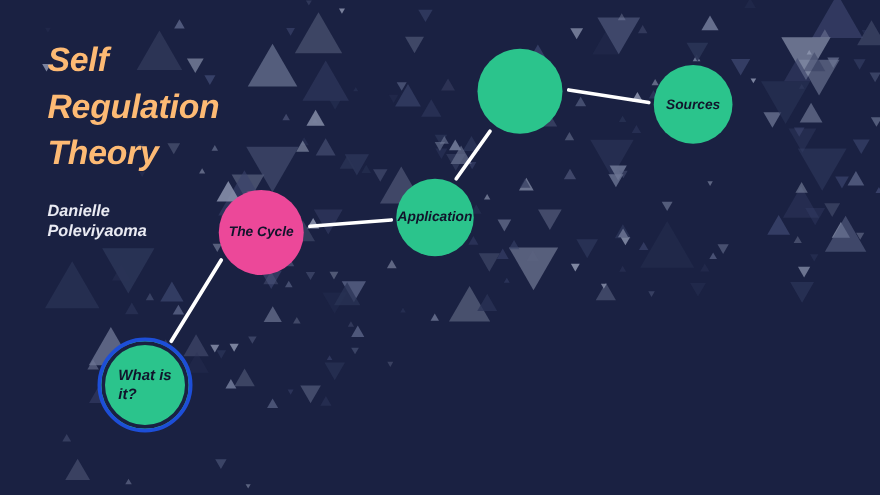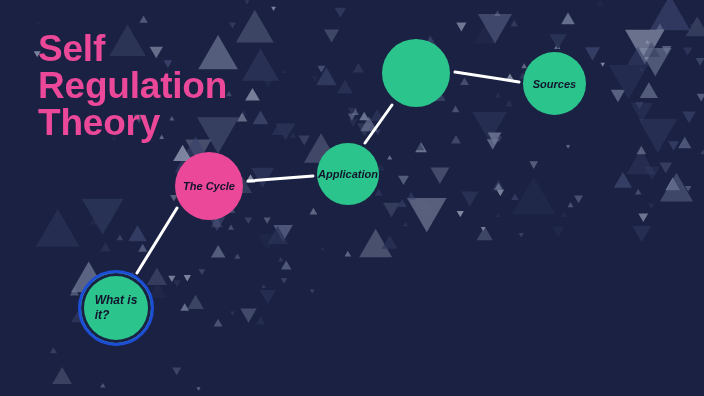--- a/index.html
+++ b/index.html
@@ -29,27 +29,28 @@
     width: 704px;
     height: 396px;
   }
   #title-block {
     position: absolute;
     left: 38px;
     top: 30px;
     width: 200px;
   }
   #deck-title {
-    color: #ec4899;
-    font-size: 37px;
+    color: #fdba74;
+    font-size: 27px;
     font-weight: bold;
     line-height: 37px;
     letter-spacing: -0.2px;
     white-space: pre-line;
     margin: 0;
+    font-style: italic;
   }
   #deck-author {
     color: #e9eaf2;
     font-size: 13px;
     font-style: italic;
     font-weight: bold;
     line-height: 16px;
     white-space: pre-line;
     margin: 0;
     margin-top: 20px;
@@ -305,20 +306,22 @@
       <line x1="137" y1="273" x2="177" y2="208" stroke="#ffffff" stroke-width="3" stroke-linecap="round"></line>
       <line x1="248" y1="181" x2="313" y2="176" stroke="#ffffff" stroke-width="3" stroke-linecap="round"></line>
       <line x1="365" y1="143" x2="392" y2="105" stroke="#ffffff" stroke-width="3" stroke-linecap="round"></line>
       <line x1="455" y1="72" x2="519" y2="82" stroke="#ffffff" stroke-width="3" stroke-linecap="round"></line>
     </svg>
 
   <div id="title-block">
     <div id="deck-title">Self
 Regulation
 Theory</div>
+    <div id="deck-author">Danielle
+Poleviyaoma</div>
   </div>
 
   <div id="node-layer">
       <div class="node active" style="left: 78px; top: 270px; width: 76px; height: 76px; background: rgb(43, 196, 140);">
         <div class="node-label">What is
 it?</div>
       </div>
       <div class="node" style="left: 175px; top: 152px; width: 68px; height: 68px; background: #ec4899;">
         <div class="node-label">The Cycle</div>
       </div>

